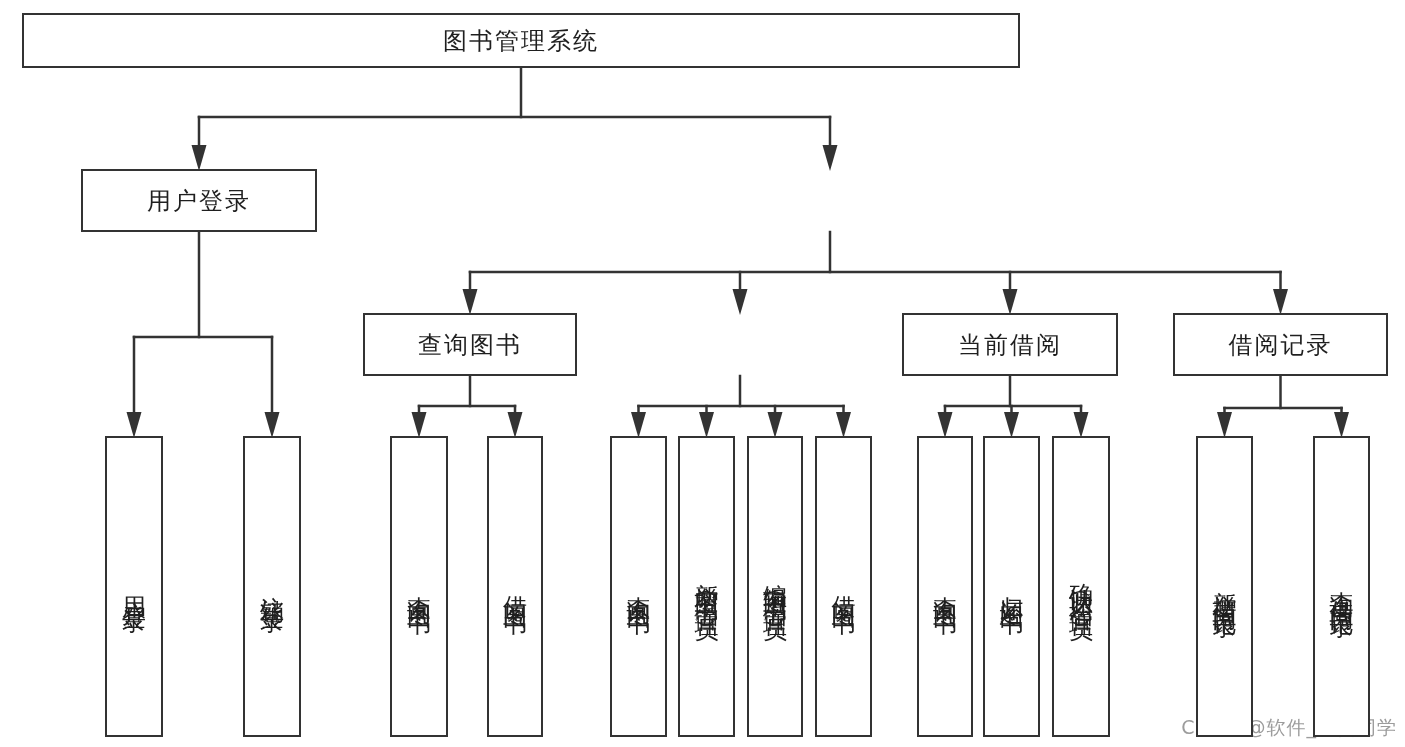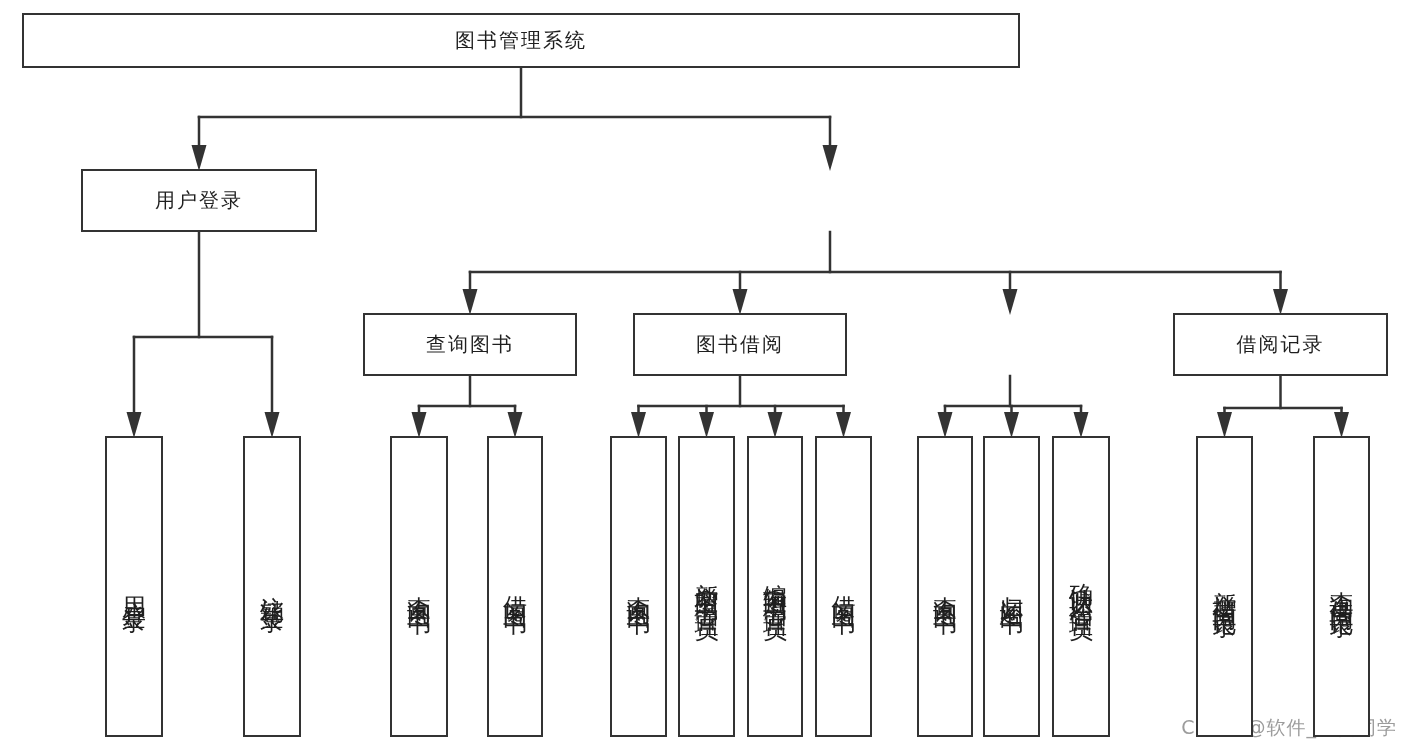--- a/index.html
+++ b/index.html
@@ -19,21 +19,21 @@
   .node {
     position: absolute;
     box-sizing: border-box;
     border: 2.5px solid #333333;
     background: #ffffff;
     display: flex;
     align-items: center;
     justify-content: center;
   }
   .node .lbl {
-    font-size: 20px;
+    font-size: 24px;
     color: #1f1f1f;
     letter-spacing: 2px;
     white-space: nowrap;
   }
   .node.vertical .lbl {
     writing-mode: vertical-rl;
     text-orientation: mixed;
     font-size: 24px;
     letter-spacing: 5px;
     line-height: 1;
@@ -111,22 +111,22 @@
   <div id="watermark">CSDN @软件_小贺同学</div>
 <div class="node" style="left: 22px; top: 13px; width: 998px; height: 55px;">
       <span class="lbl">图书管理系统</span>
     </div>
     <div class="node" style="left: 81px; top: 169px; width: 236px; height: 63px;">
       <span class="lbl">用户登录</span>
     </div>
     <div class="node" style="left: 363px; top: 313px; width: 214px; height: 63px;">
       <span class="lbl">查询图书</span>
     </div>
-    <div class="node" style="left: 633px; top: 313px; width: 214px; height: 63px;">
-      <span class="lbl">图书借阅</span>
+    <div class="node" style="left: 902px; top: 313px; width: 216px; height: 63px;">
+      <span class="lbl">当前借阅</span>
     </div>
     <div class="node" style="left: 1173px; top: 313px; width: 215px; height: 63px;">
       <span class="lbl">借阅记录</span>
     </div>
     <div class="node vertical" style="left: 105px; top: 436px; width: 58px; height: 301px;">
       <span class="lbl">用户登录</span>
     </div>
     <div class="node vertical" style="left: 243px; top: 436px; width: 58px; height: 301px;">
       <span class="lbl">注销登录</span>
     </div>

